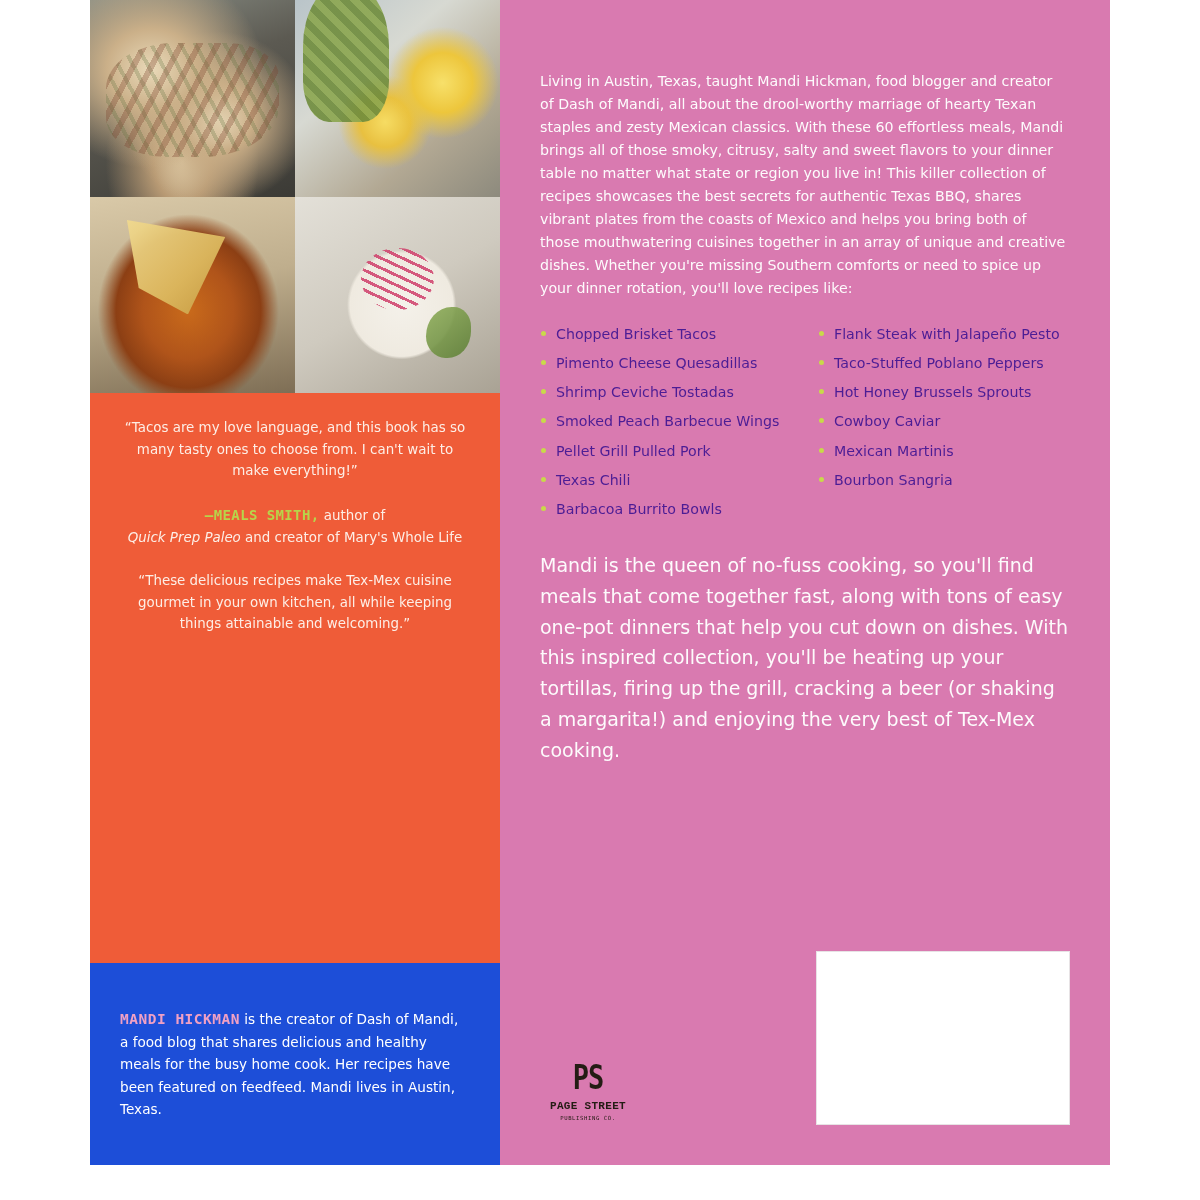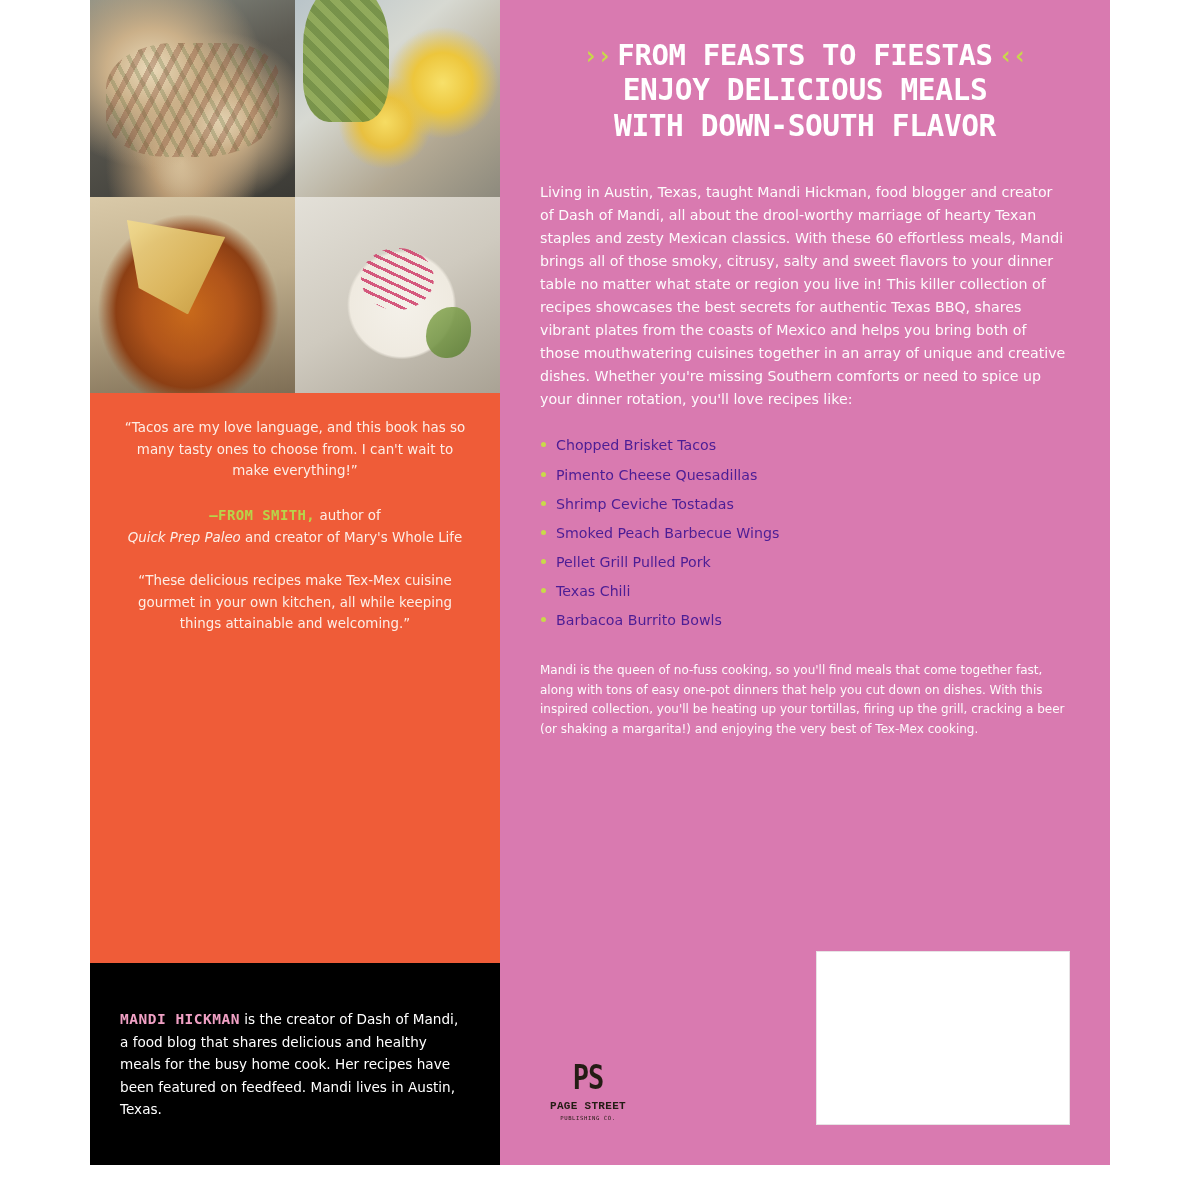--- a/index.html
+++ b/index.html
@@ -157,21 +157,21 @@
     font-size: 14px;
   }
   .ital { font-style: italic; }
 
   .author-panel {
     position: absolute;
     left: 0;
     top: 963px;
     width: 410px;
     height: 202px;
-    background: #000000;
+    background: #1d4ed8;
     padding: 30px 30px 0 30px;
     box-sizing: border-box;
   }
   .author-text {
     font-size: 13.6px;
     line-height: 1.66;
     color: #ffffff;
   }
   .author-name {
     font-family: "DejaVu Sans Mono", monospace;
@@ -238,21 +238,21 @@
     position: absolute;
     left: 1px;
     top: 7px;
     width: 5px;
     height: 5px;
     background: #c9d94a;
     border-radius: 50%;
   }
   .closing-text {
     margin-top: 22px;
-    font-size: 12px;
+    font-size: 19px;
     line-height: 1.62;
     color: #fdfbfc;
   }
   .logo-row {
     position: absolute;
     left: 40px;
     bottom: 34px;
     width: 530px;
     height: 180px;
   }
@@ -314,59 +314,62 @@
       </div>
 
       <div class="praise-panel">
 
         <div class="quote-block">
           <p class="quote">“Tacos are my love language, and this book has so many tasty ones to choose from. I can't wait to make everything!”</p>
         </div>
 
         <div class="quote-block">
           <p class="attrib">
-            <span class="attrib-name"><span>—</span><span>FROM SMITH,</span></span><span> author of</span><br>
+            <span class="attrib-name"><span>—</span><span>MEALS SMITH,</span></span><span> author of</span><br>
             <span class="ital">Quick Prep Paleo</span><span> and creator of Mary's Whole Life</span>
           </p>
         </div>
 
         <div class="quote-block">
           <p class="quote">“These delicious recipes make Tex-Mex cuisine gourmet in your own kitchen, all while keeping things attainable and welcoming.”</p>
         </div>
 
       </div>
 
       <div class="author-panel">
         <p class="author-text">
           <span class="author-name">MANDI HICKMAN</span><span> is the creator of Dash of Mandi, a food blog that shares delicious and healthy meals for the busy home cook. Her recipes have been featured on feedfeed. Mandi lives in Austin, Texas.</span>
         </p>
       </div>
 
     </div>
 
     <div class="right-col">
 
-      <h1 class="headline">
-        <span class="line l1"><span class="spark">››</span><span>FROM FEASTS TO FIESTAS</span><span class="spark">‹‹</span></span>
-        <span class="line l2">ENJOY DELICIOUS MEALS</span>
-        <span class="line l3">WITH DOWN-SOUTH FLAVOR</span>
-      </h1>
 
       <p class="body-text">Living in Austin, Texas, taught Mandi Hickman, food blogger and creator of Dash of Mandi, all about the drool-worthy marriage of hearty Texan staples and zesty Mexican classics. With these 60 effortless meals, Mandi brings all of those smoky, citrusy, salty and sweet flavors to your dinner table no matter what state or region you live in! This killer collection of recipes showcases the best secrets for authentic Texas BBQ, shares vibrant plates from the coasts of Mexico and helps you bring both of those mouthwatering cuisines together in an array of unique and creative dishes. Whether you're missing Southern comforts or need to spice up your dinner rotation, you'll love recipes like:</p>
 
       <div class="recipe-cols">
         <div class="recipe-col">
           <div class="recipe-item">Chopped Brisket Tacos</div>
           <div class="recipe-item">Pimento Cheese Quesadillas</div>
           <div class="recipe-item">Shrimp Ceviche Tostadas</div>
           <div class="recipe-item">Smoked Peach Barbecue Wings</div>
           <div class="recipe-item">Pellet Grill Pulled Pork</div>
           <div class="recipe-item">Texas Chili</div>
           <div class="recipe-item">Barbacoa Burrito Bowls</div>
         </div>
+        <div class="recipe-col">
+          <div class="recipe-item">Flank Steak with Jalapeño Pesto</div>
+          <div class="recipe-item">Taco-Stuffed Poblano Peppers</div>
+          <div class="recipe-item">Hot Honey Brussels Sprouts</div>
+          <div class="recipe-item">Cowboy Caviar</div>
+          <div class="recipe-item">Mexican Martinis</div>
+          <div class="recipe-item">Bourbon Sangria</div>
+        </div>
       </div>
 
       <p class="closing-text">Mandi is the queen of no-fuss cooking, so you'll find meals that come together fast, along with tons of easy one-pot dinners that help you cut down on dishes. With this inspired collection, you'll be heating up your tortillas, firing up the grill, cracking a beer (or shaking a margarita!) and enjoying the very best of Tex-Mex cooking.</p>
 
       <div class="logo-row">
         <div class="publisher-logo">
           <div class="logo-mark">PS</div>
           <div class="logo-name">PAGE STREET</div>
           <div class="logo-sub">PUBLISHING CO.</div>
         </div>

